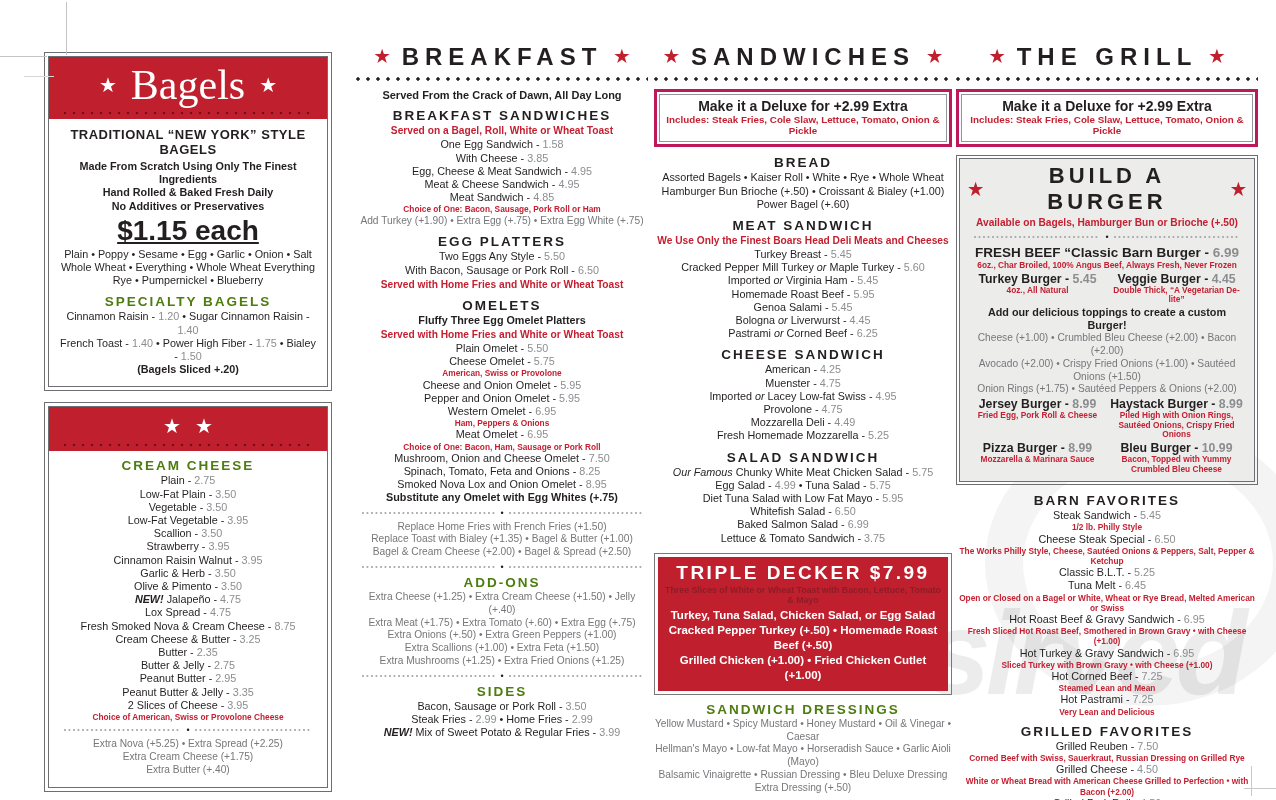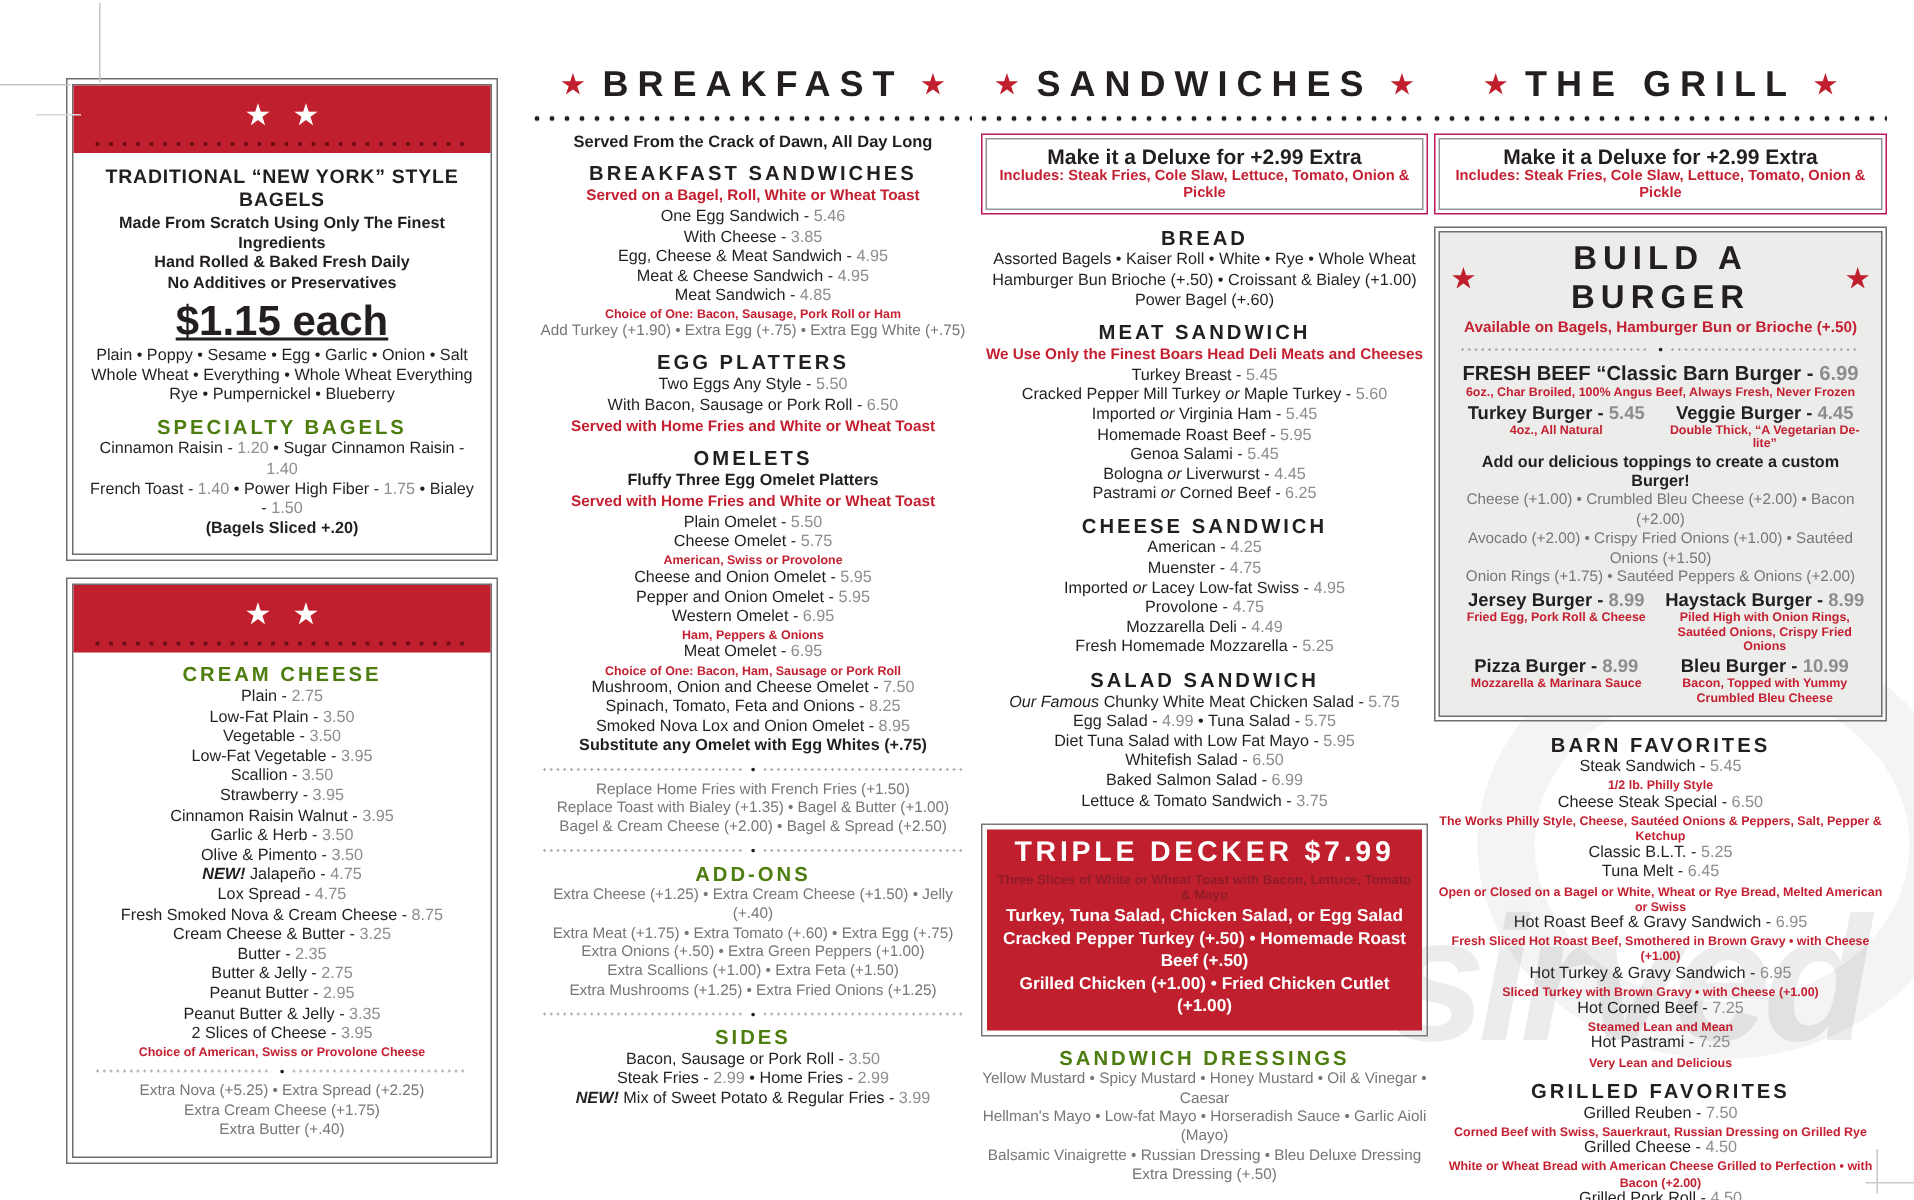--- a/index.html
+++ b/index.html
@@ -43,21 +43,21 @@
   .panel-inner{border:1px solid #6d6e71;padding-bottom:10px;}
   .band{background:#c01f2e;color:#fff;padding:7px 0 3px;margin-bottom:7px;}
   .bandrow{display:flex;justify-content:center;align-items:center;gap:14px;}
   .bandstar{font-size:20px;}
   .bandtitle{font-family:"Liberation Serif",serif;font-size:42px;line-height:1;}
   .banddots{height:4px;margin:5px 14px 1px;
             background:radial-gradient(circle at 2px 2px,rgba(40,0,5,.55) 1.3px,transparent 1.6px) left center/9px 4px repeat-x;}
   .panel-body{padding:0 9px;}
 
   
-  .deluxe{border:1px solid #be185d;padding:2px;margin:2px 0 8px;}
+  .deluxe{border:3px solid #be185d;padding:2px;margin:2px 0 8px;}
   .deluxe-inner{border:1px solid #939598;padding:3px 4px 5px;}
   .dxt{font-size:14px;font-weight:700;}
   .dxn{font-size:9.8px;font-weight:700;color:#c42031;}
 
   
   .redbox{border:1px solid #77787b;padding:3px;margin:8px 0 5px;}
   .redbox-inner{background:#c01f2e;padding:5px 4px 8px;color:#fff;}
   .rbt{font-size:19px;font-weight:700;letter-spacing:2.5px;margin-bottom:1px;}
   .rbn{font-size:8.8px;font-weight:700;color:#8f1c26;margin-bottom:3px;}
   .rbl{font-size:11.5px;font-weight:700;line-height:15px;}
@@ -94,20 +94,21 @@
   <div class="croph2"></div>
   <div class="cropv2"></div>
   <div class="croph3"></div>
 
   <section class="col col1">
       <div class="panel">
         <div class="panel-inner">
           <div class="band">
             <div class="bandrow">
               <span class="bandstar">★</span>
+              <span class="bandtitle">Bagels</span>
               <span class="bandstar">★</span>
             </div>
             <div class="banddots"></div>
           </div>
           <div class="panel-body">
             <div class="nytag">TRADITIONAL “NEW YORK” STYLE BAGELS</div>
             <div class="ln b">Made From Scratch Using Only The Finest Ingredients</div>
             <div class="ln b">Hand Rolled &amp; Baked Fresh Daily</div>
             <div class="ln b">No Additives or Preservatives</div>
             <div class="bigprice">$1.15 each</div>
@@ -166,21 +167,21 @@
   <section class="col col2">
       <div class="colhead">
         <span class="st">★</span>
         <span>BREAKFAST</span>
         <span class="st">★</span>
       </div>
       <div class="dots"></div>
       <div class="tag">Served From the Crack of Dawn, All Day Long</div>
       <div class="sech">BREAKFAST SANDWICHES</div>
       <div class="nrb">Served on a Bagel, Roll, White or Wheat Toast</div>
-      <div class="ln">One Egg Sandwich - <span class="pr">5.46</span></div>
+      <div class="ln">One Egg Sandwich - <span class="pr">1.58</span></div>
       <div class="ln">With Cheese - <span class="pr">3.85</span></div>
       <div class="ln">Egg, Cheese &amp; Meat Sandwich - <span class="pr">4.95</span></div>
       <div class="ln">Meat &amp; Cheese Sandwich - <span class="pr">4.95</span></div>
       <div class="ln">Meat Sandwich - <span class="pr">4.85</span></div>
       <div class="nr">Choice of One: Bacon, Sausage, Pork Roll or Ham</div>
       <div class="ln gray">Add Turkey (+1.90) • Extra Egg (+.75) • Extra Egg White (+.75)</div>
       <div class="sech">EGG PLATTERS</div>
       <div class="ln">Two Eggs Any Style - <span class="pr">5.50</span></div>
       <div class="ln">With Bacon, Sausage or Pork Roll - <span class="pr">6.50</span></div>
       <div class="nrb">Served with Home Fries and White or Wheat Toast</div>

